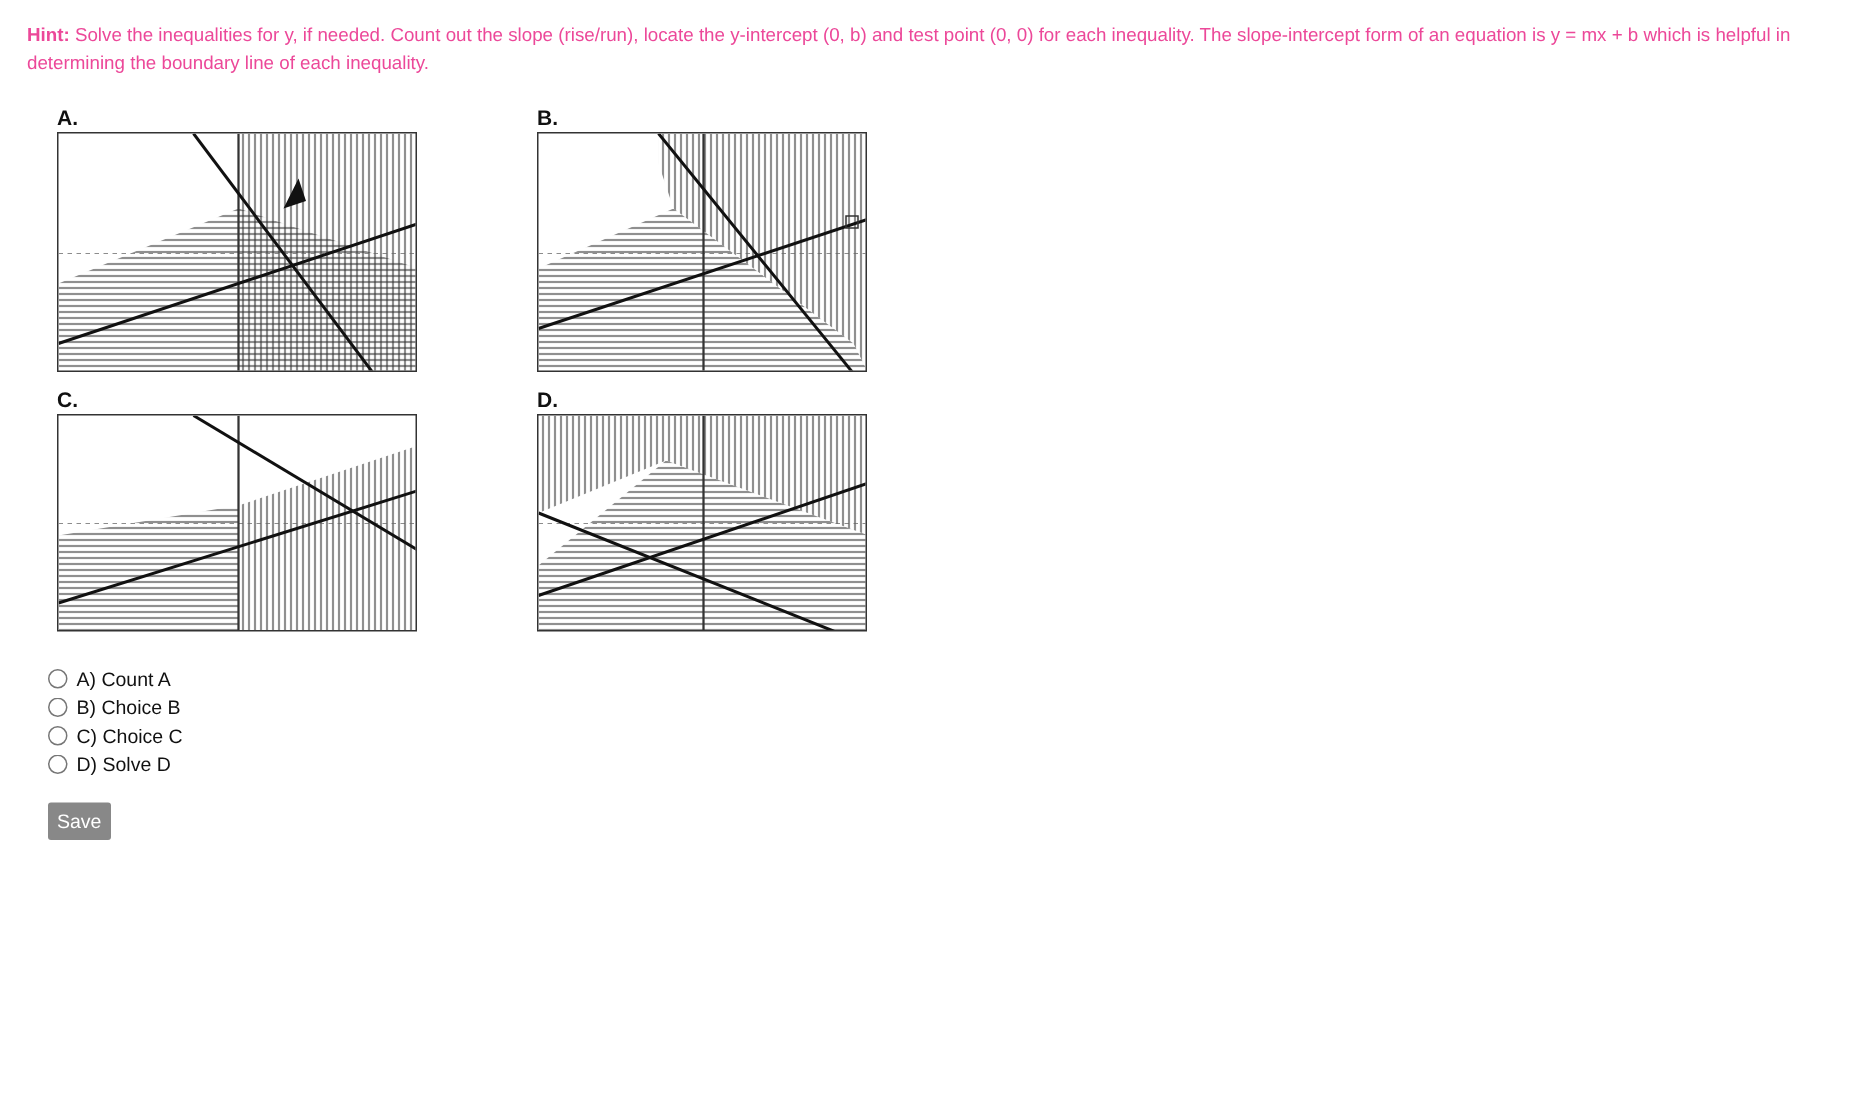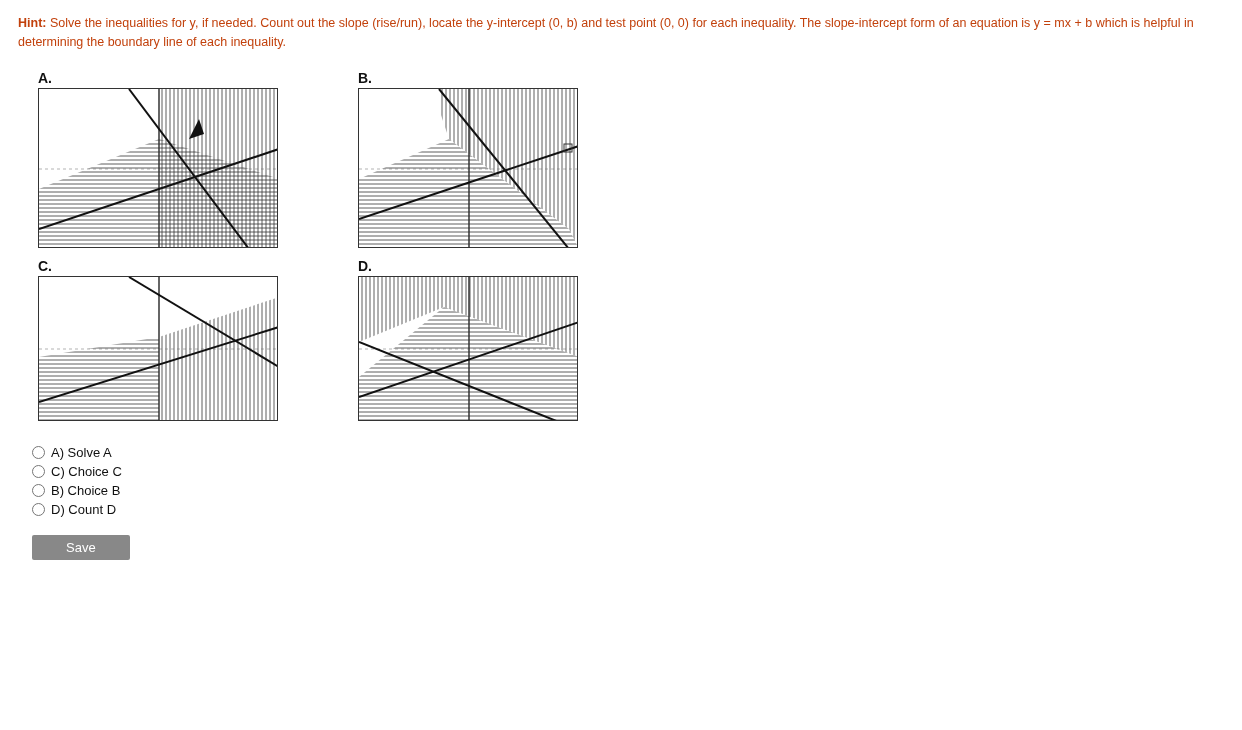--- a/index.html
+++ b/index.html
@@ -15,21 +15,21 @@
     .page-container {
       background: #fff;
       width: 1242px;
       min-height: 730px;
       padding: 14px 18px 20px 18px;
     }
     .hint-box {
       font-size: 12.5px;
       line-height: 1.5;
       margin-bottom: 12px;
-      color: #c2410c;
+      color: #ec4899;
     }
     .hint-box .hint-label {
       font-weight: bold;
     }
     .equations {
       text-align: center;
       margin-bottom: 18px;
       font-size: 14px;
       line-height: 1.8;
     }
@@ -105,21 +105,21 @@
     .radio-option input[type="radio"] {
       margin-right: 6px;
       width: 13px;
       height: 13px;
       accent-color: #555;
     }
     .save-btn {
       background: #888;
       color: #fff;
       border: none;
-      padding: 5px 34px;
+      padding: 5px 6px;
       font-size: 13px;
       cursor: pointer;
       border-radius: 2px;
       margin-left: 14px;
     }
   </style>
 </head>
 <body>
 
 <div class="page-container">
@@ -297,32 +297,32 @@
         </svg>
       </div>
     </div>
 
   </div>
 
   
   <div class="radio-options">
     <label class="radio-option">
       <input type="radio" name="answer" value="A" style="">
-      <span>A) Solve A</span>
+      <span>A) Count A</span>
+    </label>
+    <label class="radio-option">
+      <input type="radio" name="answer" value="B" style="">
+      <span>B) Choice B</span>
     </label>
     <label class="radio-option">
       <input type="radio" name="answer" value="C" style="">
       <span>C) Choice C</span>
     </label>
     <label class="radio-option">
-      <input type="radio" name="answer" value="B" style="">
-      <span>B) Choice B</span>
-    </label>
-    <label class="radio-option">
       <input type="radio" name="answer" value="D" style="">
-      <span>D) Count D</span>
+      <span>D) Solve D</span>
     </label>
   </div>
 
   
   <button class="save-btn">Save</button>
 
 </div>
 
 </body></html>

